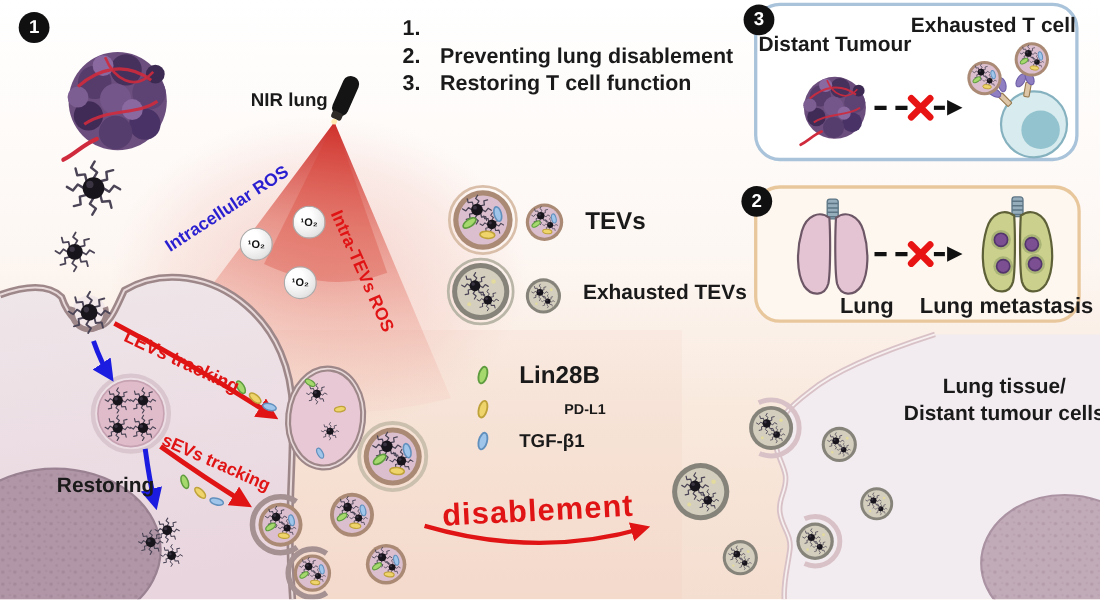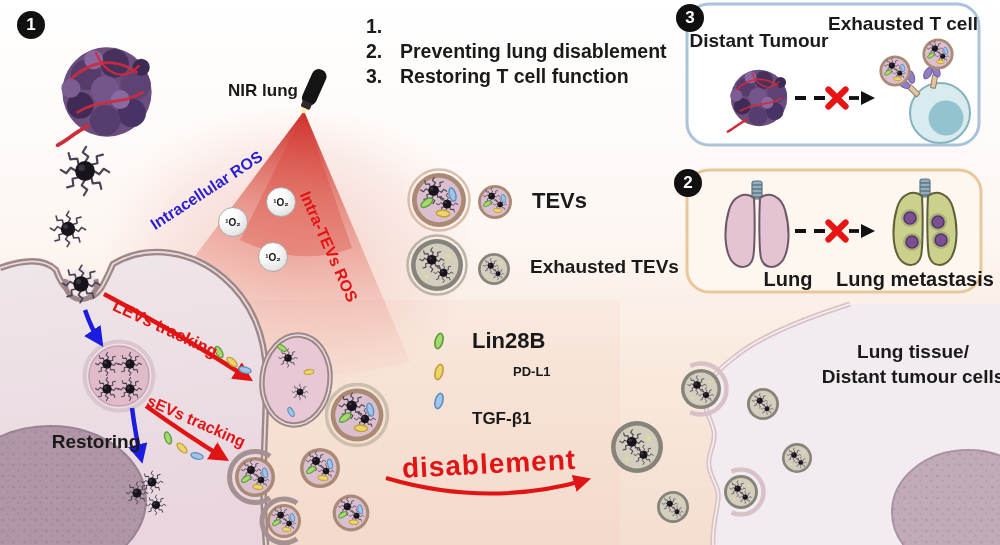--- a/index.html
+++ b/index.html
@@ -354,21 +354,21 @@
 
 <div class="t" style="left:165px;top:329px;font-size:17px;color:#e01414;transform:translate(-50%,-50%) rotate(25deg);">LEVs tracking</div>
 <div class="t" style="left:196px;top:422px;font-size:16px;color:#e01414;transform:translate(-50%,-50%) rotate(24deg);">sEVs tracking</div>
 <div class="t" style="left:96px;top:442px;font-size:19px;">Restoring</div>
 <div class="t" style="left:489px;top:464px;font-size:28px;color:#e01414;letter-spacing:1px;transform:translate(-50%,-50%) rotate(-3deg);">disablement</div>
 
 <div class="t tl" style="left:532px;top:201px;font-size:22px;">TEVs</div>
 <div class="t tl" style="left:530px;top:267px;font-size:19px;">Exhausted TEVs</div>
 <div class="t tl" style="left:472px;top:341px;font-size:22px;">Lin28B</div>
 <div class="t tl" style="left:472px;top:372px;font-size:13px;margin-left:41px;">PD-L1</div>
-<div class="t tl" style="left:472px;top:419px;font-size:17px;">TGF-β1</div>
+<div class="t tl" style="left:472px;top:401px;font-size:17px;">TGF-β1</div>
 
 <div class="badge" style="left:690px;top:18px;">3</div>
 <div class="t" style="left:903px;top:24px;font-size:19px;">Exhausted T cell</div>
 <div class="t" style="left:759px;top:41px;font-size:19px;">Distant Tumour</div>
 
 <div class="badge" style="left:688px;top:183px;">2</div>
 <div class="t" style="left:750px;top:279px;font-size:20px;margin-left:38px;">Lung</div>
 <div class="t" style="left:899px;top:279px;font-size:20px;margin-left:16px;">Lung metastasis</div>
 
 <div class="rlabel" style="left:913px;top:364px;">

